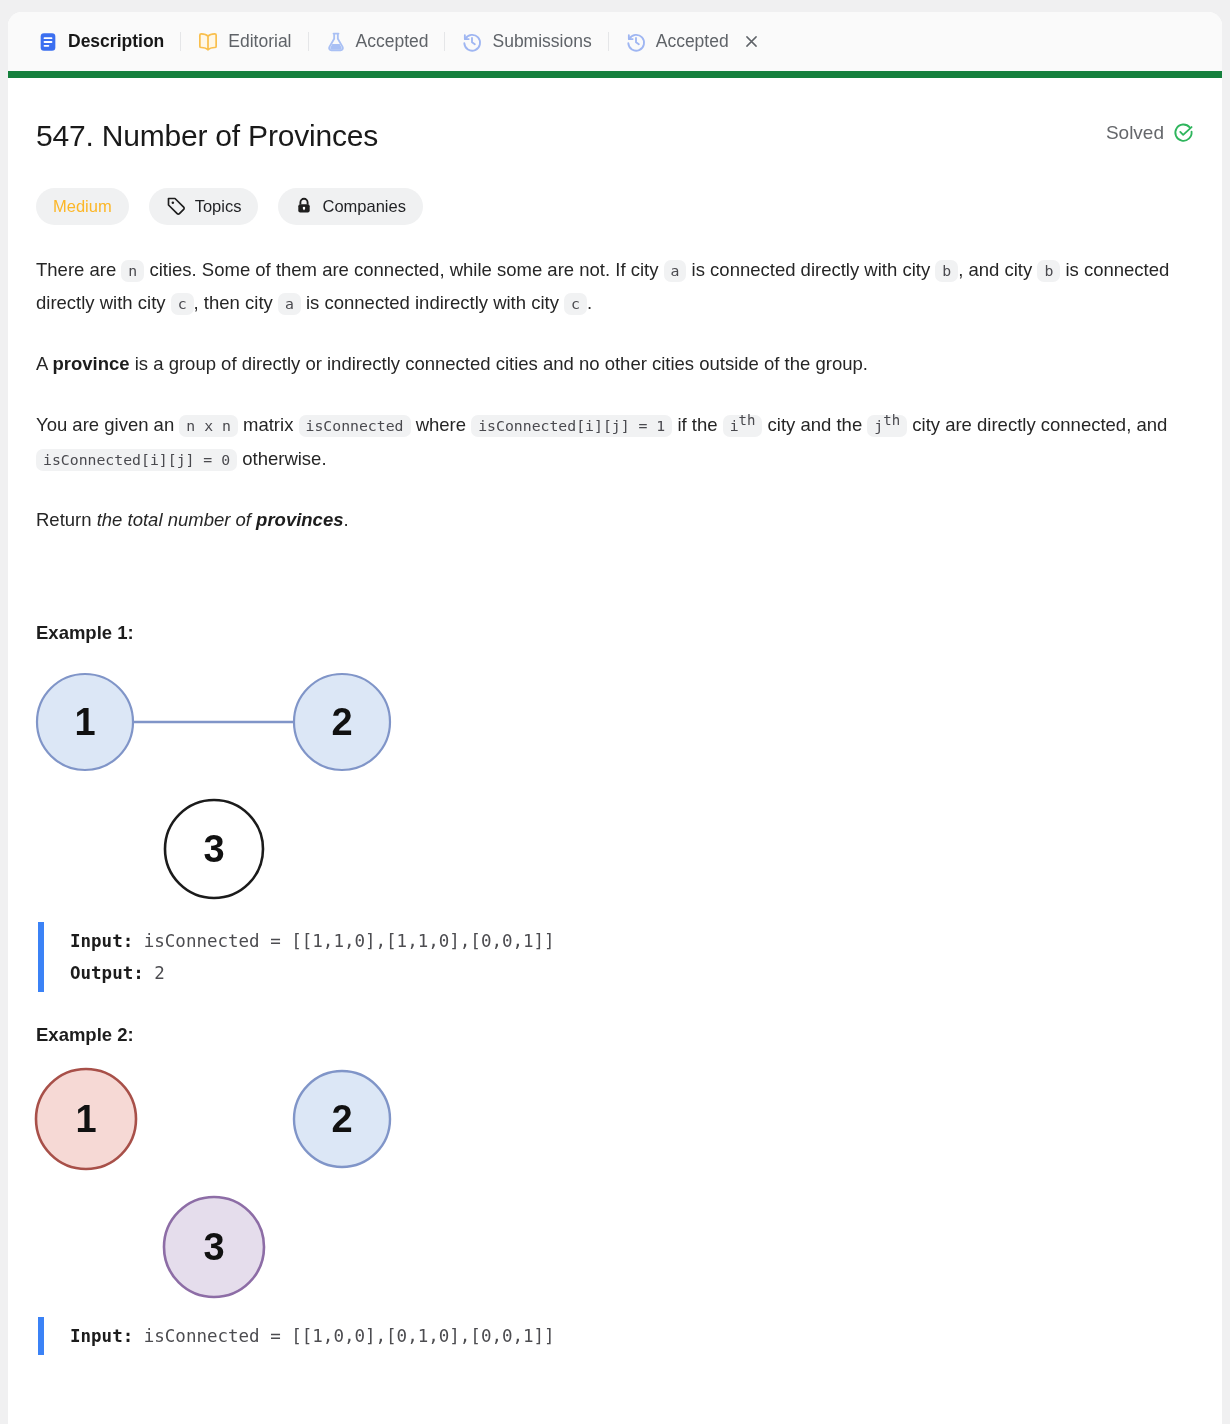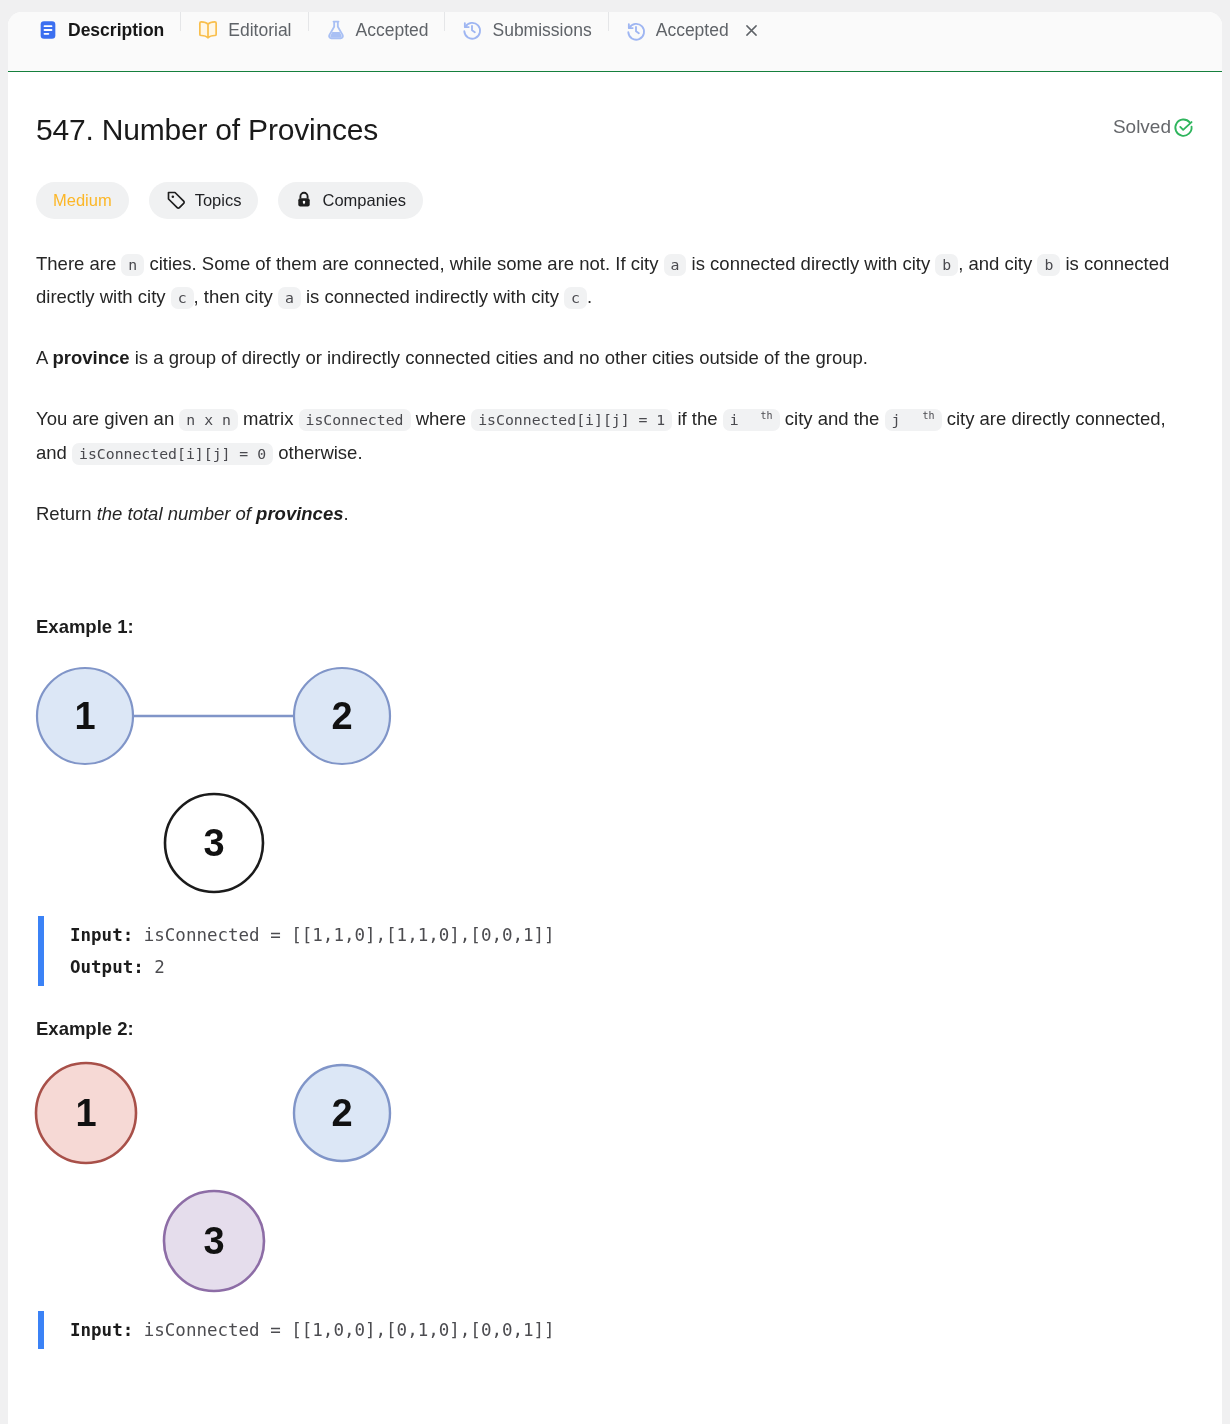--- a/index.html
+++ b/index.html
@@ -10,49 +10,49 @@
     color:#262626;
     -webkit-font-smoothing:antialiased;
   }
   .page{position:relative;width:1230px;height:1424px;overflow:hidden;}
   .card{
     position:absolute;left:8px;top:12px;right:8px;bottom:0;
     background:#ffffff;border-radius:14px 14px 0 0;overflow:hidden;
   }
   
   .tabbar{
-    display:flex;align-items:flex-start;height:59px;padding:0 16px;
-    background:#fafafa;border-bottom:1px solid #15803d;
+    display:flex;align-items:center;height:59px;padding:0 16px;
+    background:#fafafa;border-bottom:7px solid #15803d;
   }
   .tab{
     display:flex;align-items:center;gap:9px;padding:7px 13px;
     color:#5f6368;font-size:17.5px;cursor:pointer;border-radius:8px;white-space:nowrap;
   }
   .tab.active{color:#171717;font-weight:700;}
   .tab .ticon{display:flex;align-items:center;}
   .tsep{width:1px;height:19px;background:#e5e6e8;margin:0 3px;flex:none;}
   .tab-close{display:flex;align-items:center;margin-left:2px;padding:3px;cursor:pointer;border-radius:5px;}
   
   .content{padding:0 28px;}
   .title-row{display:flex;justify-content:space-between;align-items:flex-start;margin-top:41px;}
   h1.ptitle{font-size:30px;line-height:1.15;margin:0;font-weight:400;color:#1a1a1a;letter-spacing:-.2px;}
-  .solved{display:flex;align-items:center;gap:2px;color:#65676b;font-size:19px;margin-top:3px;cursor:pointer;}
+  .solved{display:flex;gap:9px;color:#65676b;font-size:19px;margin-top:3px;cursor:pointer;}
   .badge-row{display:flex;gap:20px;margin-top:34px;}
   .pill{
     display:inline-flex;align-items:center;gap:9px;height:37px;padding:0 17px;
     background:#f0f1f2;border-radius:19px;font-size:16.5px;color:#1f2023;cursor:pointer;
   }
   .pill.medium{color:#fcb728;}
   
   p.desc{font-size:18.5px;line-height:1.8;margin:28px 0;max-width:1174px;}
   code.cs{
     font-family:"DejaVu Sans Mono",monospace;font-size:14.8px;
     background:#f1f2f3;border-radius:7px;padding:2px 7px 3px;color:#4a4a4f;white-space:nowrap;
   }
-  code.cs sup{font-size:10px;line-height:0;margin-left:22px;}
+  code.cs sup{font-size:14px;line-height:0;}
   p.desc strong{font-weight:700;color:#1d1d1d;}
   
   .example-h{font-size:18.5px;font-weight:700;color:#1d1d1d;margin:0;}
   .gap-lg{margin-top:86px;}
   .gap-md{margin-top:32px;}
   svg.graph{display:block;margin:16px 0 4px;overflow:visible;}
   svg.graph text{font-family:"Liberation Sans",sans-serif;font-weight:700;font-size:38px;fill:#111;}
   .io{
     border-left:6px solid #3b82f6;margin:10px 0 0 2px;padding:3px 0 3px 26px;
     font-family:"DejaVu Sans Mono",monospace;font-size:17.5px;line-height:1.83;

